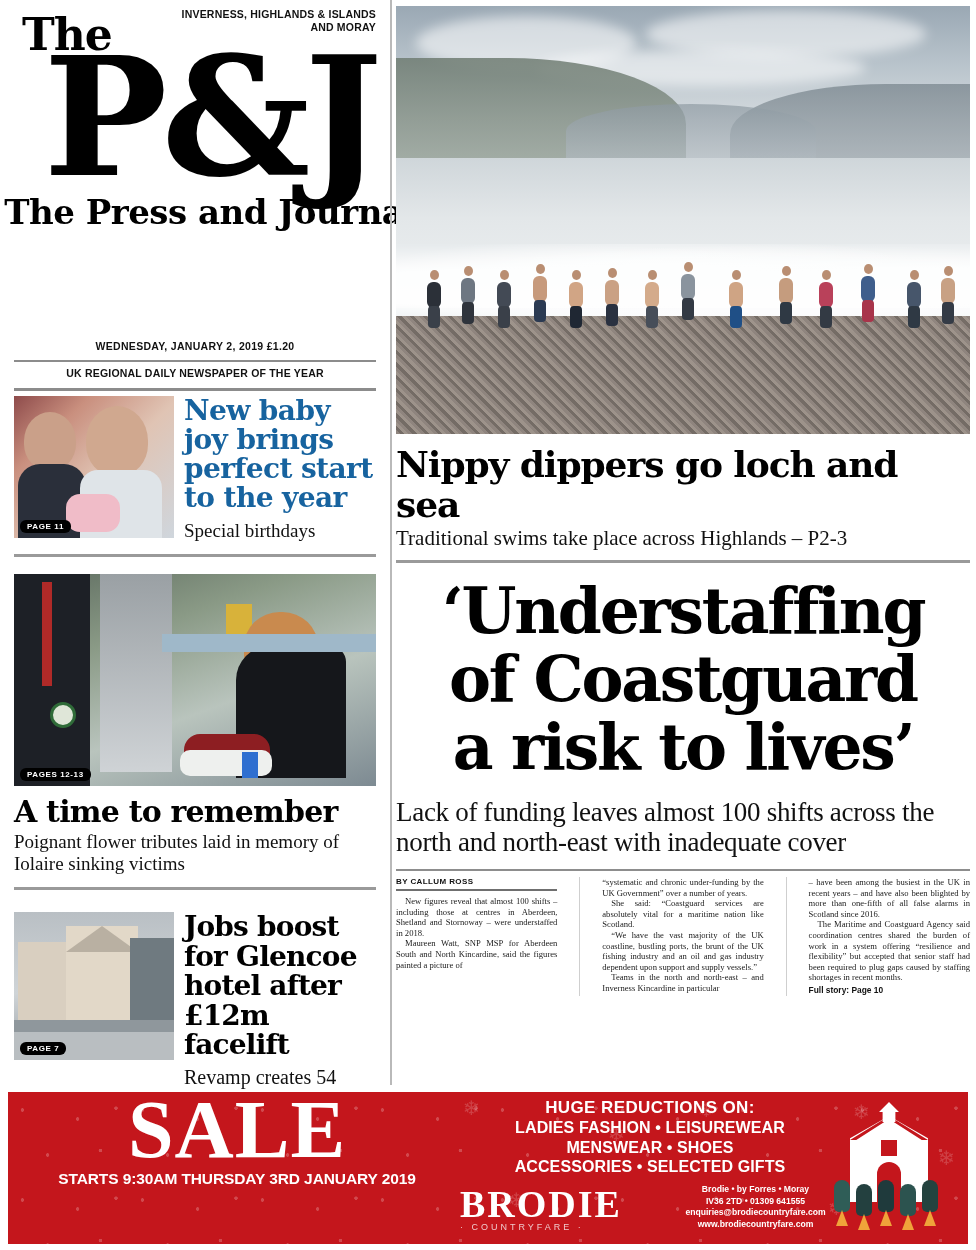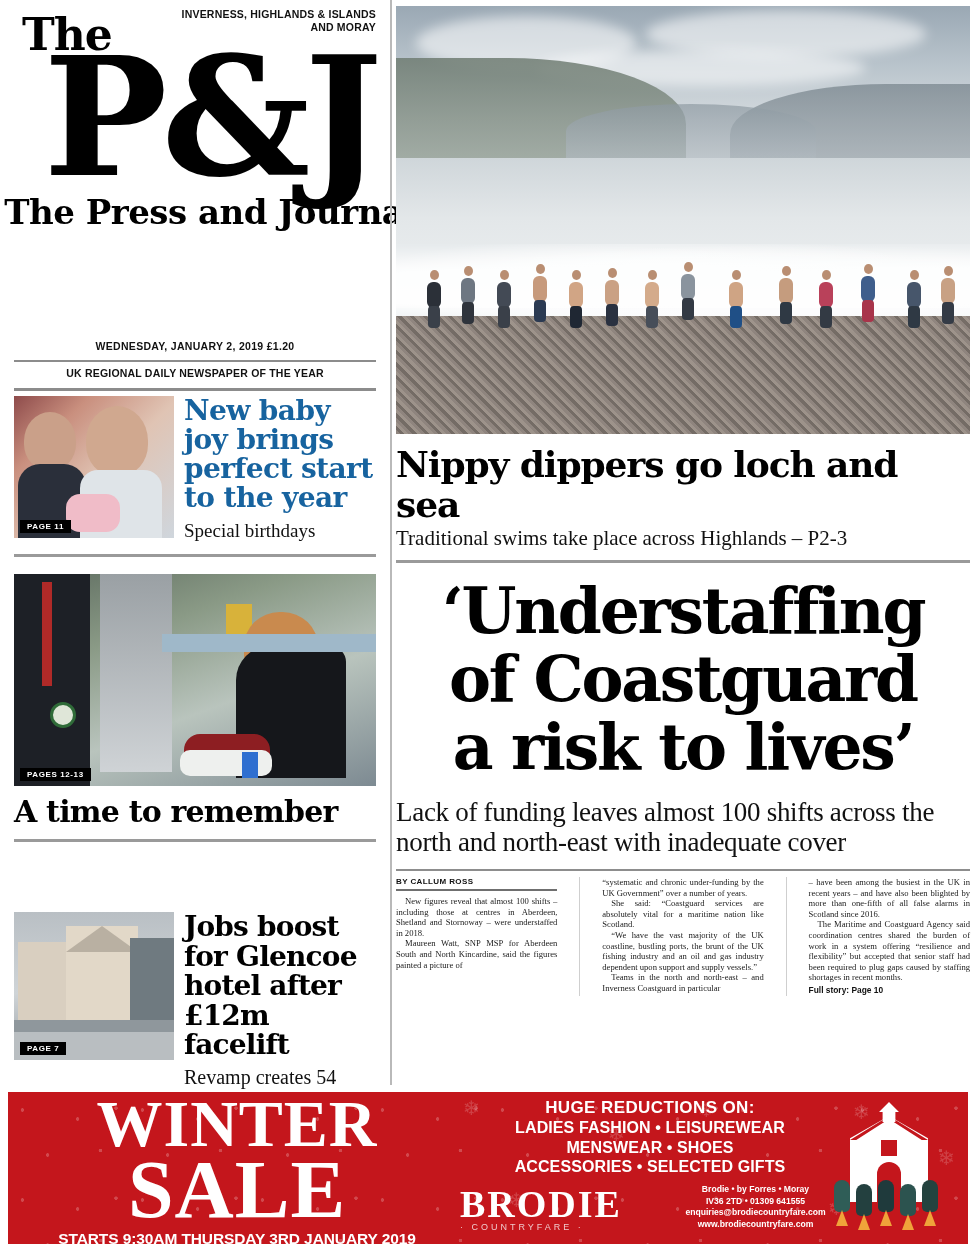--- a/index.html
+++ b/index.html
@@ -65,20 +65,21 @@
 
   
   .side-story { position: absolute; left: 14px; width: 362px; }
   .side-photo { position: relative; overflow: hidden; background: #c9ccd1; }
   .pagebadge {
     position: absolute; left: 6px; bottom: 5px;
     background: #000; color: #fff;
     font-family: "Liberation Sans", sans-serif;
     font-weight: bold; font-size: 8px; letter-spacing: 0.6px;
     padding: 2px 7px 2px 7px;
+    border-radius: 6px;
   }
   .sh-blue {
     color: #17639f;
     font-family: "DejaVu Serif", serif;
     font-weight: bold;
     font-size: 28px; line-height: 29px; letter-spacing: -0.6px;
   }
   .sh-black {
     color: #000;
     font-family: "DejaVu Serif", serif;
@@ -299,20 +300,21 @@
         <div style="position:absolute;left:212px;top:30px;width:26px;height:48px;background:#d8b23a;"></div>
         <div style="position:absolute;left:230px;top:38px;width:74px;height:72px;border-radius:48% 48% 40% 40%;background:#c98a4e;"></div>
         <div style="position:absolute;left:222px;top:72px;width:110px;height:132px;background:#15171b;border-radius:34px 16px 0 0;"></div>
         <div style="position:absolute;left:148px;top:60px;width:214px;height:18px;background:#9fb8c9;"></div>
         <div style="position:absolute;left:170px;top:160px;width:86px;height:34px;background:#8d1e22;border-radius:16px;"></div>
         <div style="position:absolute;left:166px;top:176px;width:92px;height:26px;background:#eef0ee;border-radius:10px;"></div>
         <div style="position:absolute;left:228px;top:178px;width:16px;height:26px;background:#2f6fd0;"></div>
         <div class="pagebadge">PAGES 12-13</div>
       </div>
       <div class="sh-black" style="margin-top:10px;">A time to remember</div>
+      <div class="sh-sub" style="margin-top:4px;">Poignant flower tributes laid in memory of Iolaire sinking victims</div>
       <div class="rule-grey" style="margin-top:12px;"></div>
     </div>
 
     <div class="side-story" style="top:912px;">
       <div style="display:flex;gap:10px;">
         <div class="side-photo" style="width:160px;height:148px;
              background:linear-gradient(180deg,#b9bfc4 0%,#cfd4d7 55%,#9aa0a4 100%);">
           <div style="position:absolute;left:4px;top:30px;width:56px;height:80px;background:#d9cfc0;"></div>
           <div style="position:absolute;left:52px;top:14px;width:72px;height:96px;background:#e2d8c8;"></div>
           <div style="position:absolute;left:52px;top:14px;width:72px;height:26px;background:#b9b0a2;clip-path:polygon(0 100%,50% 0,100% 100%);"></div>
@@ -433,21 +435,21 @@
       <div class="bcol">
         <div class="byline">BY CALLUM ROSS</div>
         <p class="indent">New figures reveal that almost 100 shifts – including those at centres in Aberdeen, Shetland and Stornoway – were understaffed in 2018.</p>
         <p class="indent">Maureen Watt, SNP MSP for Aberdeen South and North Kincardine, said the figures painted a picture of</p>
       </div>
       <div class="col-sep"></div>
       <div class="bcol">
         <p>“systematic and chronic under-funding by the UK Government” over a number of years.</p>
         <p class="indent">She said: “Coastguard services are absolutely vital for a maritime nation like Scotland.</p>
         <p class="indent">“We have the vast majority of the UK coastline, bustling ports, the brunt of the UK fishing industry and an oil and gas industry dependent upon support and supply vessels.”</p>
-        <p class="indent">Teams in the north and north-east – and Inverness Coastguard in particular</p>
+        <p class="indent">Teams in the north and north-east – and Inverness Kincardine in particular</p>
       </div>
       <div class="col-sep"></div>
       <div class="bcol">
         <p>– have been among the busiest in the UK in recent years – and have also been blighted by more than one-fifth of all false alarms in Scotland since 2016.</p>
         <p class="indent">The Maritime and Coastguard Agency said coordination centres shared the burden of work in a system offering “resilience and flexibility” but accepted that senior staff had been required to plug gaps caused by staffing shortages in recent months.</p>
         <div class="tail">Full story: Page 10</div>
       </div>
     </div>
   </div>
 
@@ -457,21 +459,20 @@
       <span style="left:455px;top:4px;">❄</span>
       <span style="left:600px;top:30px;">❄</span>
       <span style="left:690px;top:6px;">❄</span>
       <span style="left:845px;top:8px;">❄</span>
       <span style="left:930px;top:54px;">❄</span>
       <span style="left:500px;top:96px;">❄</span>
       <span style="left:820px;top:104px;">❄</span>
     </div>
 
     <div class="ad-left">
-      <div class="winter">WINTER</div>
       <div class="sale">SALE</div>
       <div class="starts">STARTS 9:30AM THURSDAY 3RD JANUARY 2019</div>
     </div>
 
     <div class="ad-mid">
       <div class="huge">HUGE REDUCTIONS ON:</div>
       <div class="redlist">LADIES FASHION • LEISUREWEAR</div>
       <div class="redlist">MENSWEAR • SHOES</div>
       <div class="redlist">ACCESSORIES • SELECTED GIFTS</div>
     </div>

